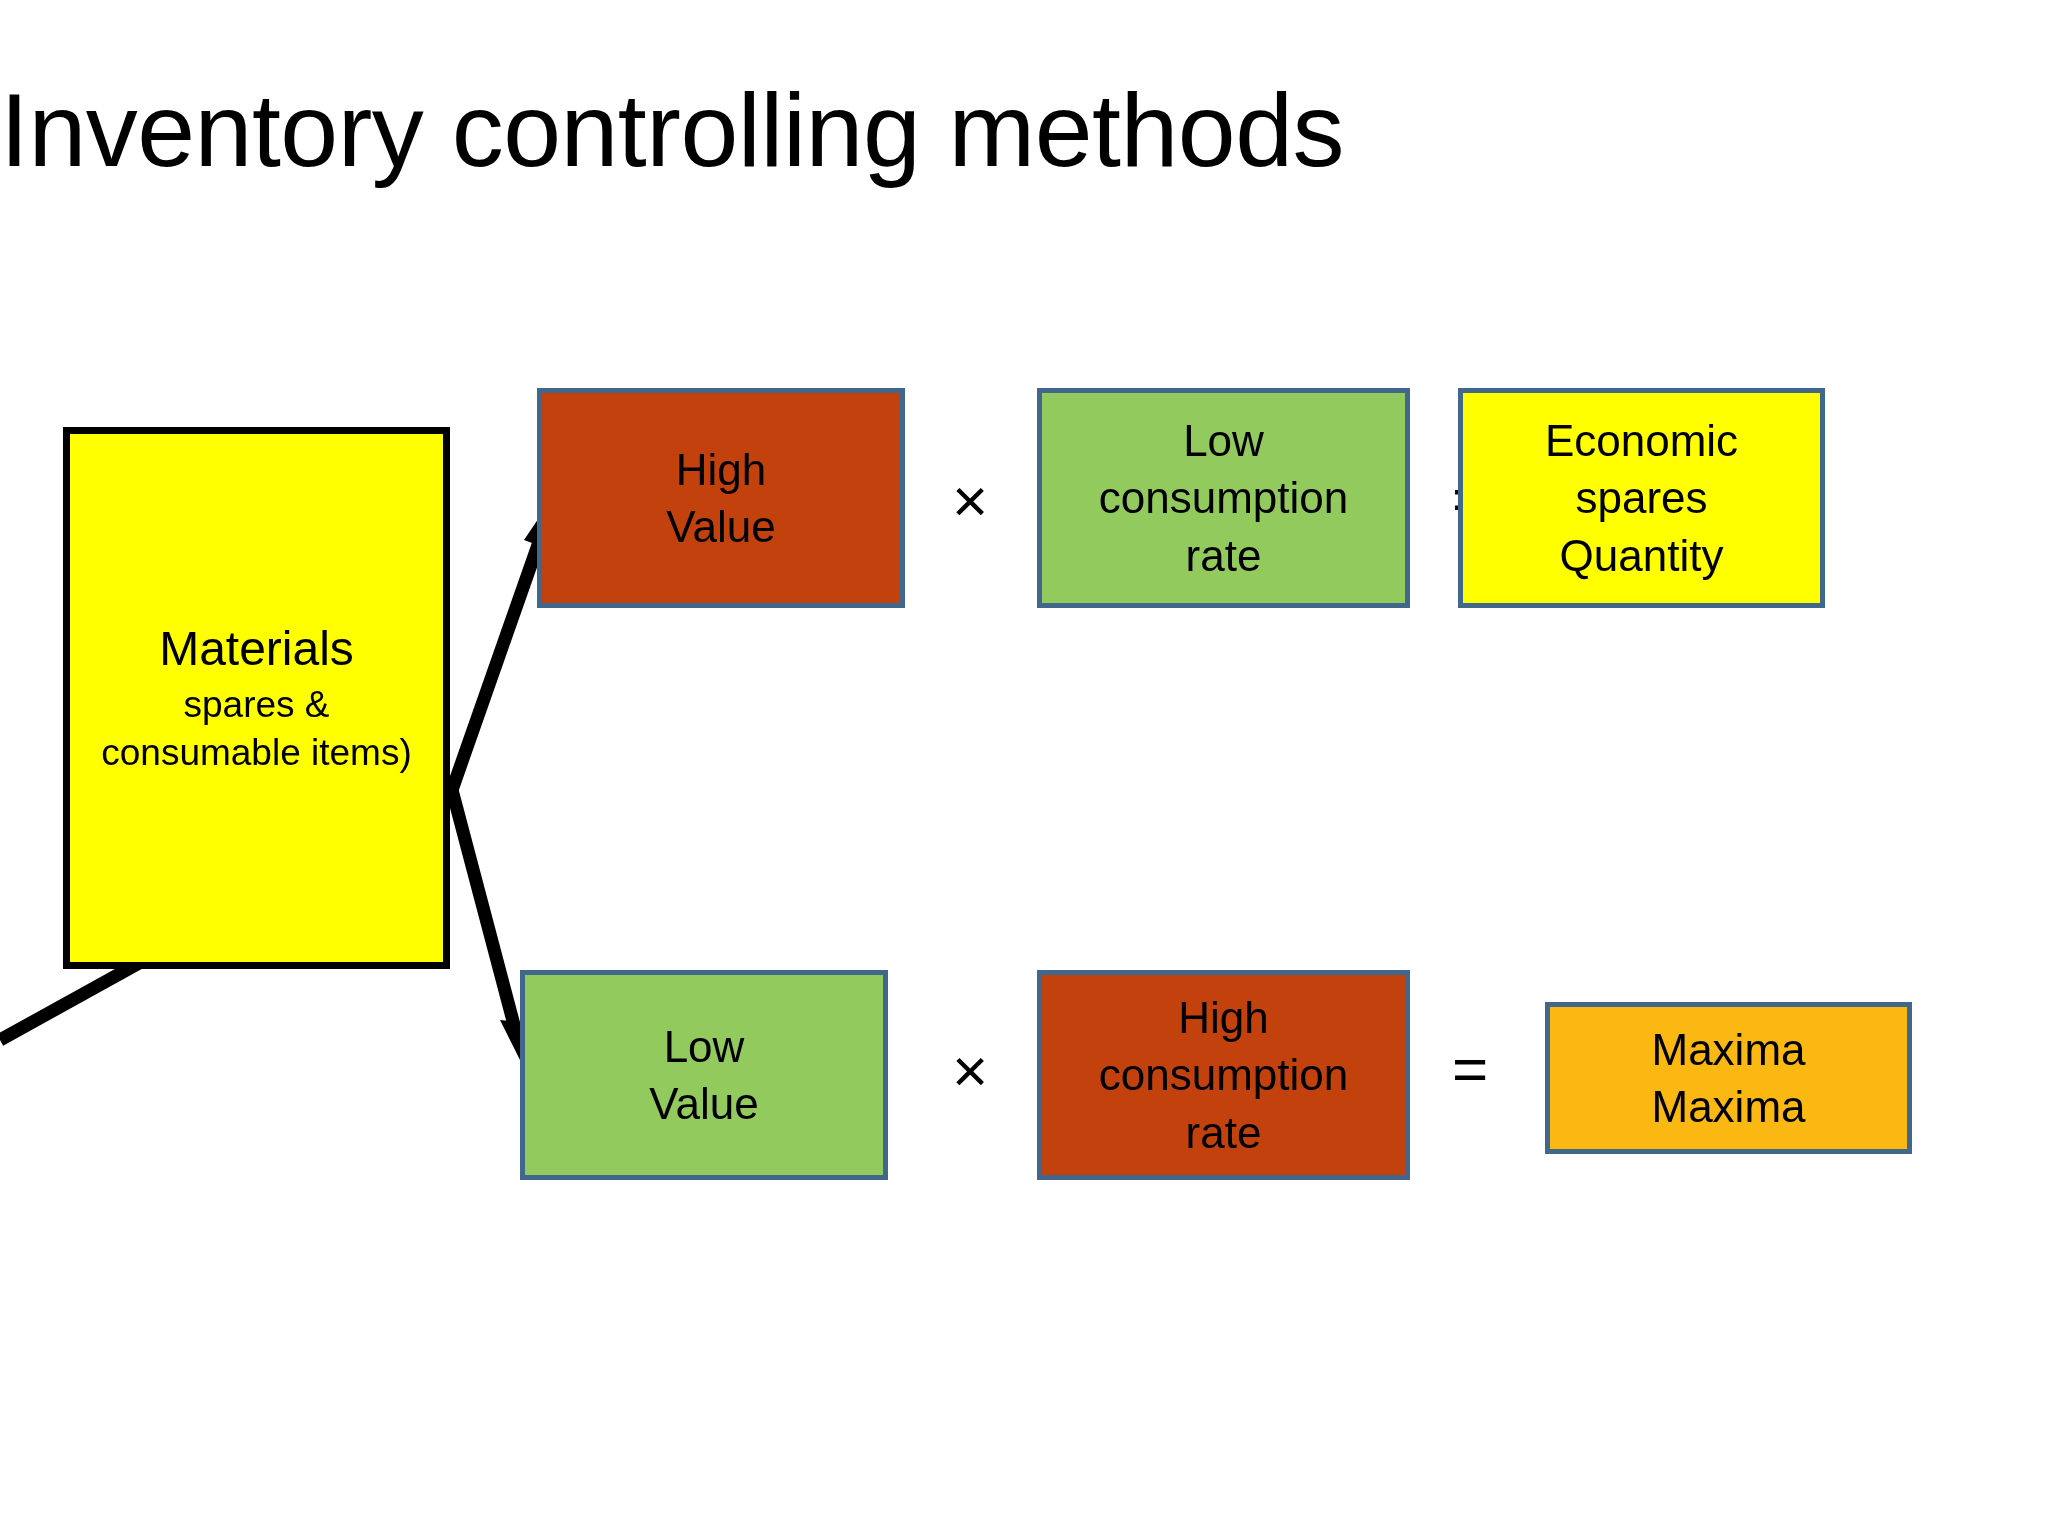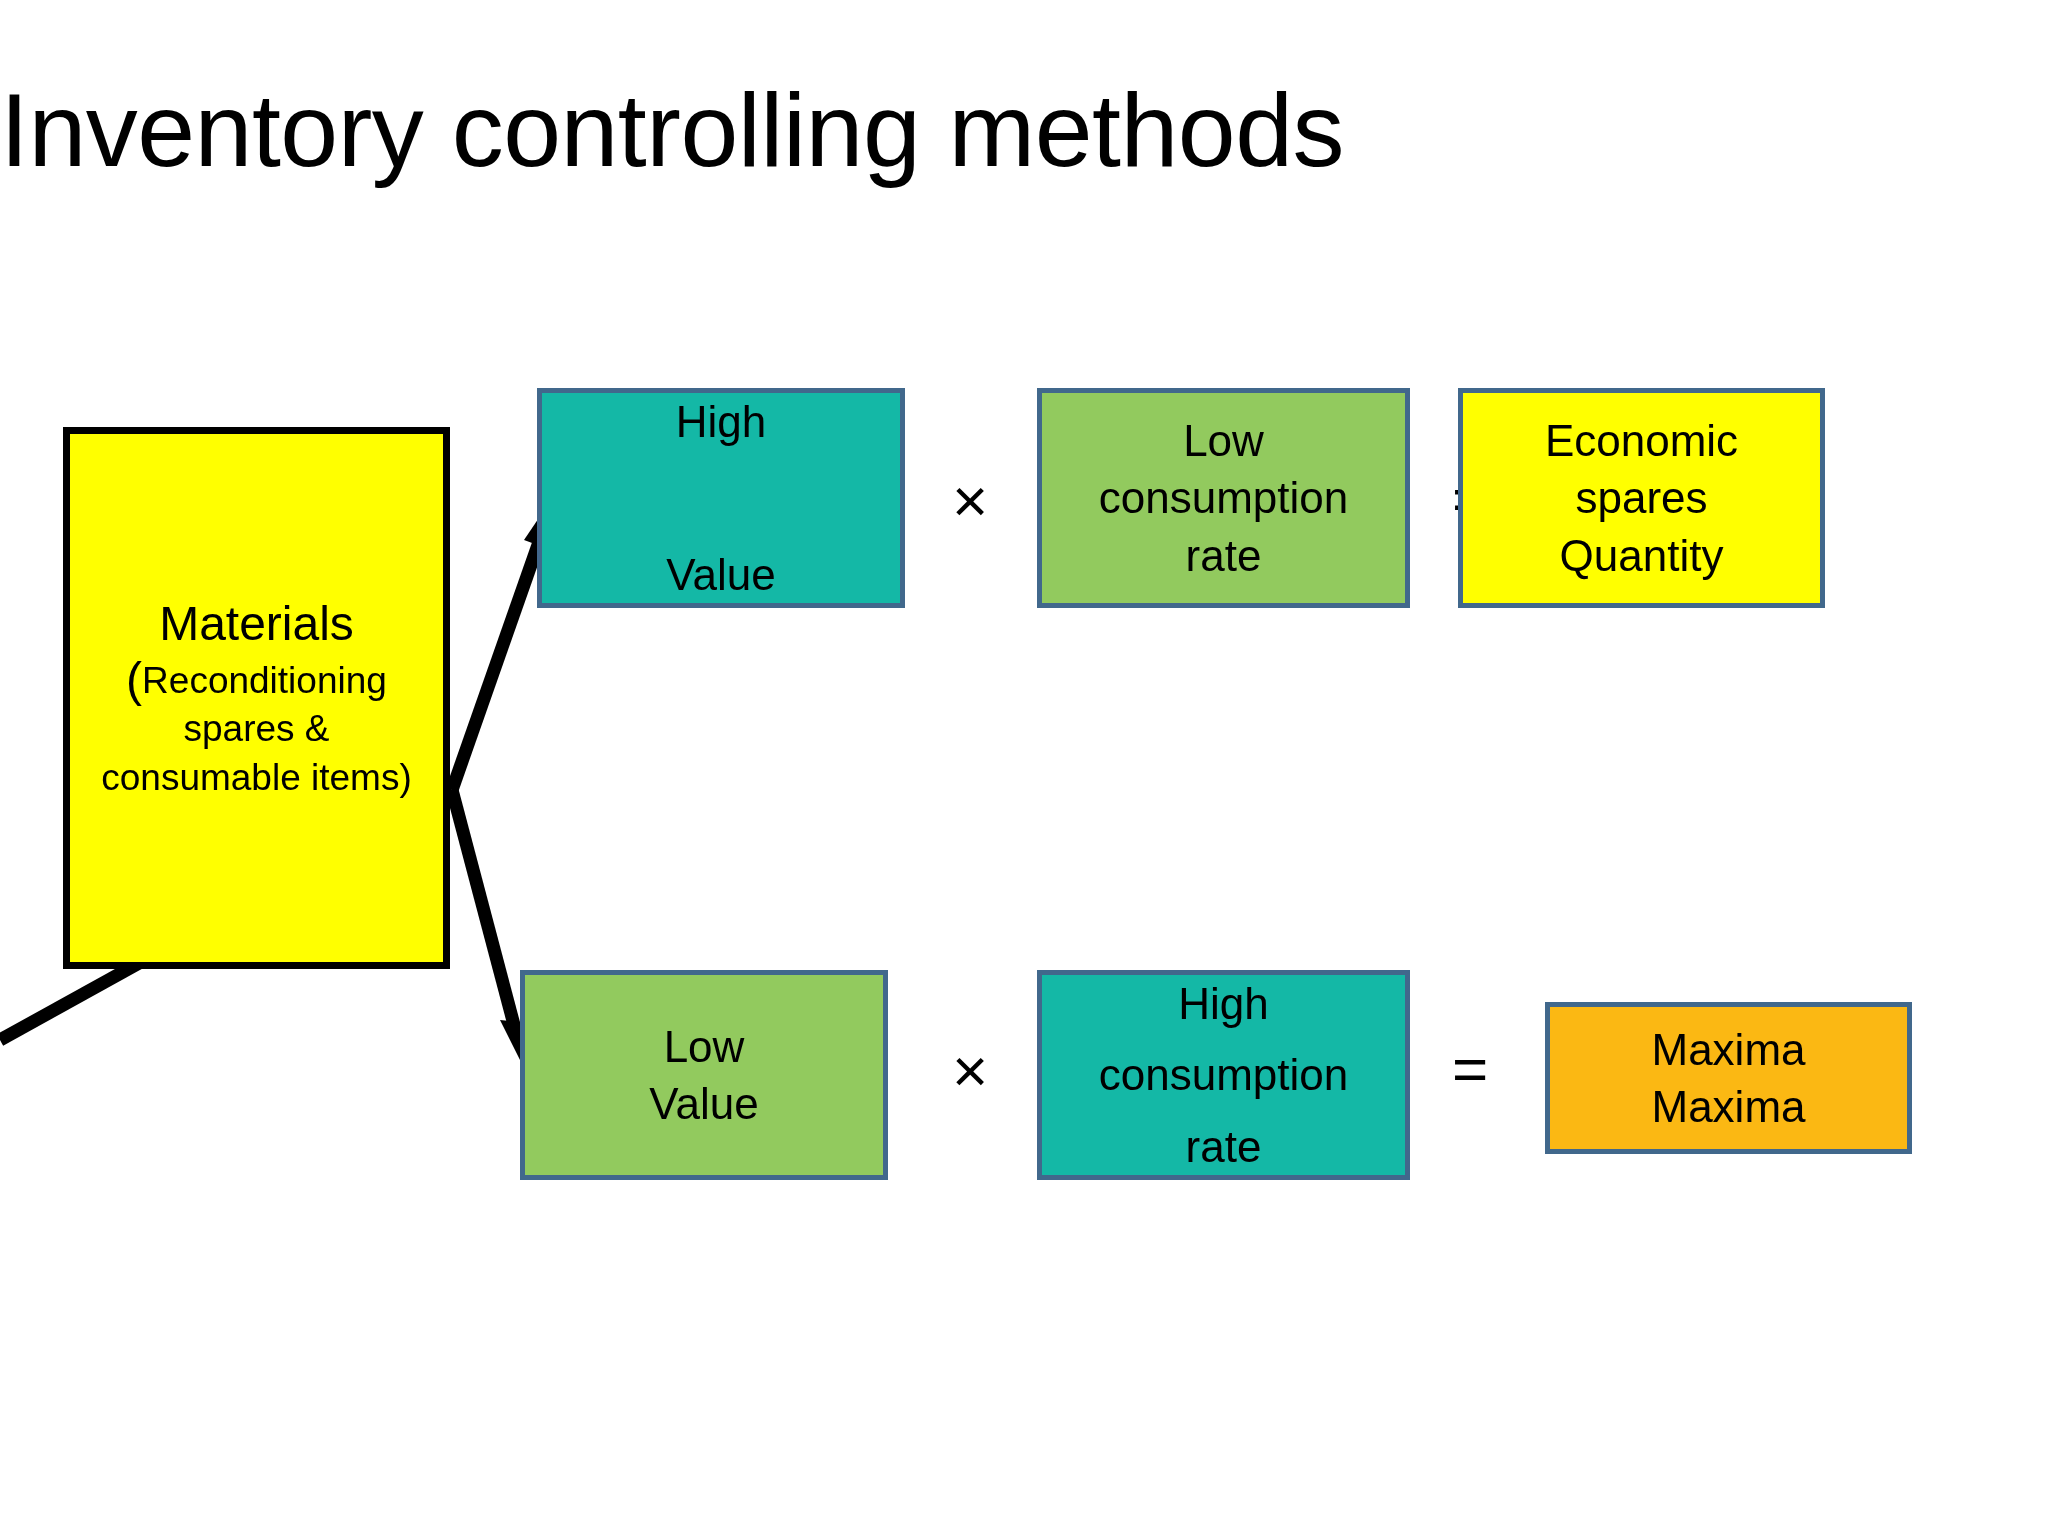--- a/index.html
+++ b/index.html
@@ -72,21 +72,21 @@
     font-size: 48px;
     line-height: 1;
     vertical-align: -3px;
   }
 
   
   .box {
     border: 5px solid #41688C;
     font-size: 44px;
   }
-  .box.red    { background: #14b8a6; justify-content: space-between; }
+  .box.red    { background: #c2410c; }
   .box.green  { background: #92CA5E; }
   .box.yellow { background: #FFFF00; }
   .box.orange { background: #FBB813; }
 
   
   .op {
     position: absolute;
     font-family: "Liberation Sans", sans-serif;
     font-size: 62px;
     font-weight: 400;
@@ -122,21 +122,20 @@
 
     <g>
       <line x1="452" y1="790" x2="520,0" y2="1040" stroke="#000000" stroke-width="13" stroke-linecap="butt"></line>
       <line x1="452" y1="790" x2="518" y2="1040" stroke="#000000" stroke-width="13" stroke-linecap="butt"></line>
       <polygon points="527,1074 500,1020 549,1025" fill="#000000"></polygon>
     </g>
   </svg>
 
   <div id="node-materials" class="node">
     <span class="ln title-line">Materials</span>
-    <span class="ln detail"><span class="paren-big">(</span><span>Reconditioning</span></span>
     <span class="ln detail">spares  &amp;</span>
     <span class="ln detail">consumable items)</span>
   </div>
 
   <div class="node box red" style="left:537px; top:388px; width:368px; height:220px;">
     <span class="ln">High</span>
     <span class="ln">Value</span>
   </div>
 
   <div class="op" style="left:925px; top:470px;">×</div>

